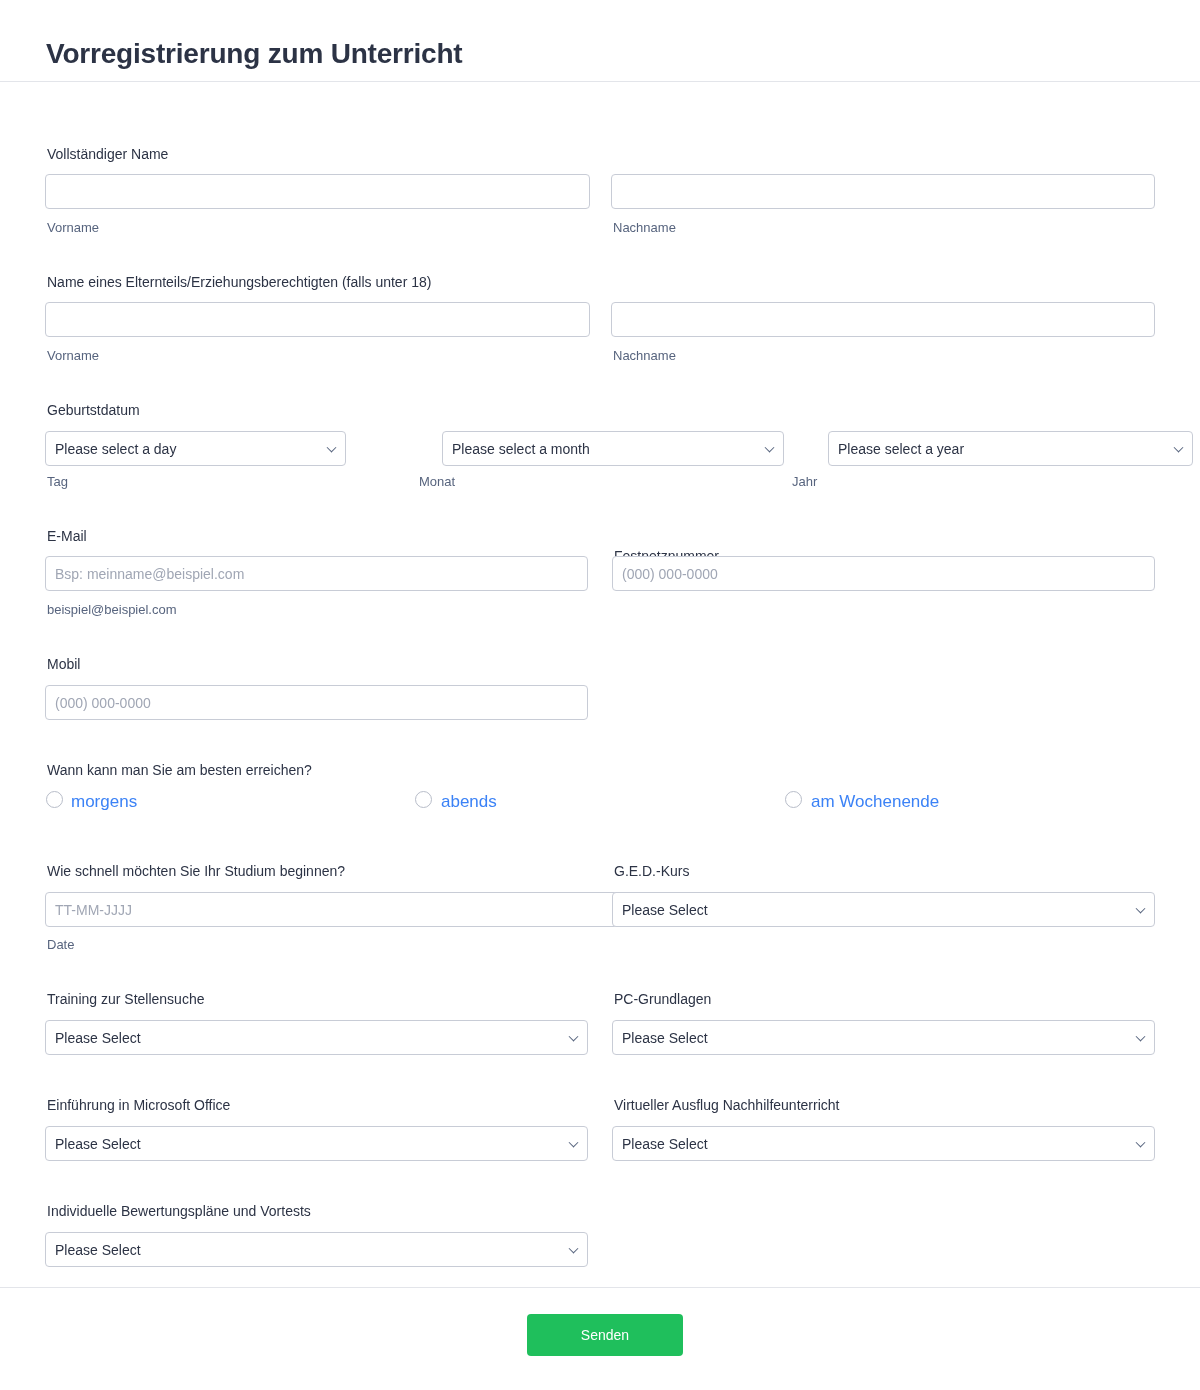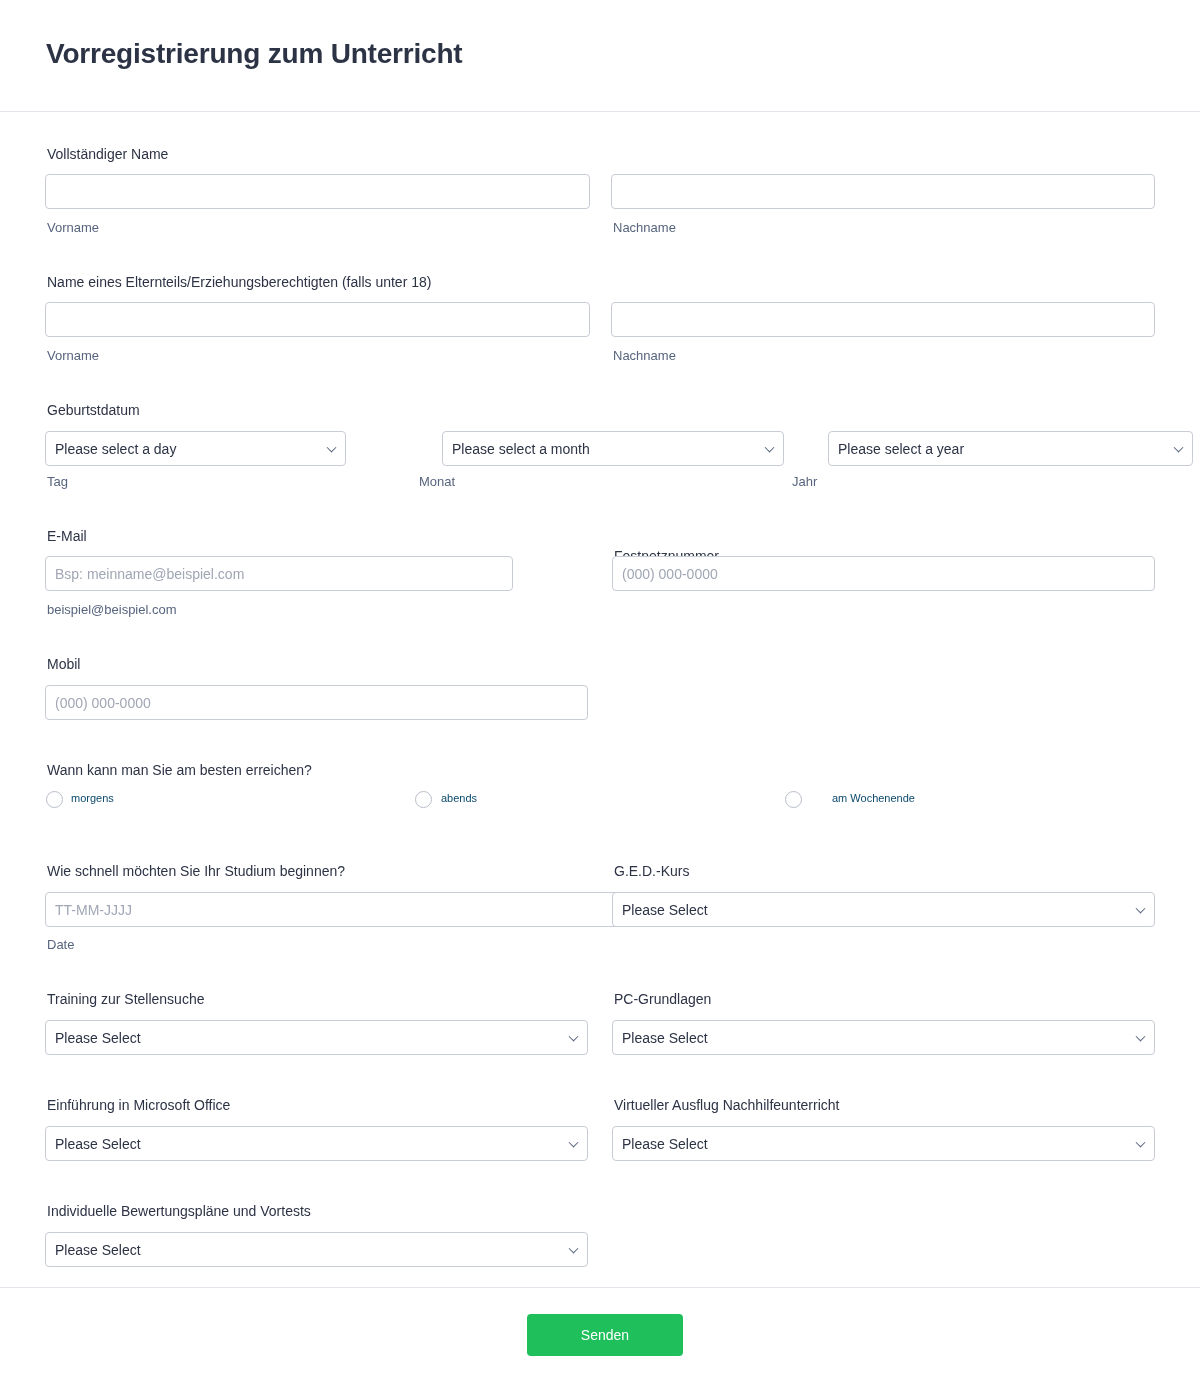--- a/index.html
+++ b/index.html
@@ -1,26 +1,26 @@
 <!DOCTYPE html>
 <html><head>
 <meta charset="utf-8">
 <style>
 *{box-sizing:border-box;margin:0;padding:0}
 body{width:1200px;height:1390px;background:#fff;font-family:"Liberation Sans","DejaVu Sans",sans-serif;color:#2c3345;position:relative;overflow:hidden}
-.header{height:112px;border-bottom:1px solid #e3e5ea;padding:38px 0 12px 46px}
+.header{height:82px;border-bottom:1px solid #e3e5ea;padding:38px 0 12px 46px}
 .title{font-size:28px;font-weight:bold;color:#2c3345;letter-spacing:-0.2px}
 .abs{position:absolute}
 .label{font-size:14px;color:#2c3345}
 .sub{font-size:13px;color:#57647e}
 .input{position:absolute;height:35px;border:1px solid #c8ccd6;border-radius:4px;background:#fff;font-size:14px;color:#2c3345;padding:0 9px;display:flex;align-items:center}
 .ph{color:#a0a6b4}
 .chev{position:absolute;right:10px;top:50%;width:7px;height:7px;border-right:1.5px solid #57647e;border-bottom:1.5px solid #57647e;transform:translateY(-70%) rotate(45deg)}
 .radio{position:absolute;width:17px;height:17px;border:1px solid #b8bdc9;border-radius:50%;background:#fff}
-.rlabel{position:absolute;font-size:11px;color:#0c4a6e}
+.rlabel{position:absolute;font-size:17px;color:#3b82f6}
 .cal{position:absolute;right:10px;top:11px;width:12px;height:12px;border:1.2px solid #b8bdc9;border-radius:2px}
 .cal:before{content:"";position:absolute;left:0;right:0;top:3px;border-top:1.2px solid #b8bdc9}
 .footer{position:absolute;left:0;top:1287px;width:1200px;border-top:1px solid #e3e5ea;height:103px}
 .btn{position:absolute;left:527px;top:1314px;width:156px;height:42px;background:#1fbf5c;border-radius:4px;color:#fff;font-size:14px;display:flex;align-items:center;justify-content:center}
 </style>
 </head>
 <body>
 
 <div class="header">
   <div class="title">Vorregistrierung zum Unterricht</div>
@@ -49,41 +49,41 @@
   </div>
 <div class="input" style="left:828px;top:431px;width:365px">
     <span>Please select a year</span>
     <span class="chev"></span>
   </div>
 <div class="abs sub" style="left:47px;top:474px">Tag</div>
 <div class="abs sub" style="left:419px;top:474px">Monat</div>
 <div class="abs sub" style="left:792px;top:474px">Jahr</div>
 
 <div class="abs label" style="left:47px;top:528px">E-Mail</div>
-<div class="input" style="left:45px;top:556px;width:468px">
+<div class="input" style="left:45px;top:556px;width:543px">
     <span class="ph">Bsp: meinname@beispiel.com</span>
   </div>
 <div class="abs sub" style="left:47px;top:602px">beispiel@beispiel.com</div>
 <div class="abs label" style="left:614px;top:548px">Festnetznummer</div>
 <div class="input" style="left:612px;top:556px;width:543px">
     <span class="ph">(000) 000-0000</span>
   </div>
 
 <div class="abs label" style="left:47px;top:656px">Mobil</div>
 <div class="input" style="left:45px;top:685px;width:543px">
     <span class="ph">(000) 000-0000</span>
   </div>
 
 <div class="abs label" style="left:47px;top:762px">Wann kann man Sie am besten erreichen?</div>
 <div class="radio" style="left:46px;top:791px"></div>
 <div class="rlabel" style="left:71px;top:792px">morgens</div>
 <div class="radio" style="left:415px;top:791px"></div>
 <div class="rlabel" style="left:441px;top:792px">abends</div>
 <div class="radio" style="left:785px;top:791px"></div>
-<div class="rlabel" style="left:832px;top:792px">am Wochenende</div>
+<div class="rlabel" style="left:811px;top:792px">am Wochenende</div>
 
 <div class="abs label" style="left:47px;top:863px">Wie schnell möchten Sie Ihr Studium beginnen?</div>
 <div class="input" style="left:45px;top:892px;width:597px">
     <span class="ph">TT-MM-JJJJ</span>
     <span class="cal"></span>
   </div>
 <div class="abs sub" style="left:47px;top:937px">Date</div>
 <div class="abs label" style="left:614px;top:863px">G.E.D.-Kurs</div>
 <div class="input" style="left:612px;top:892px;width:543px">
     <span>Please Select</span>

